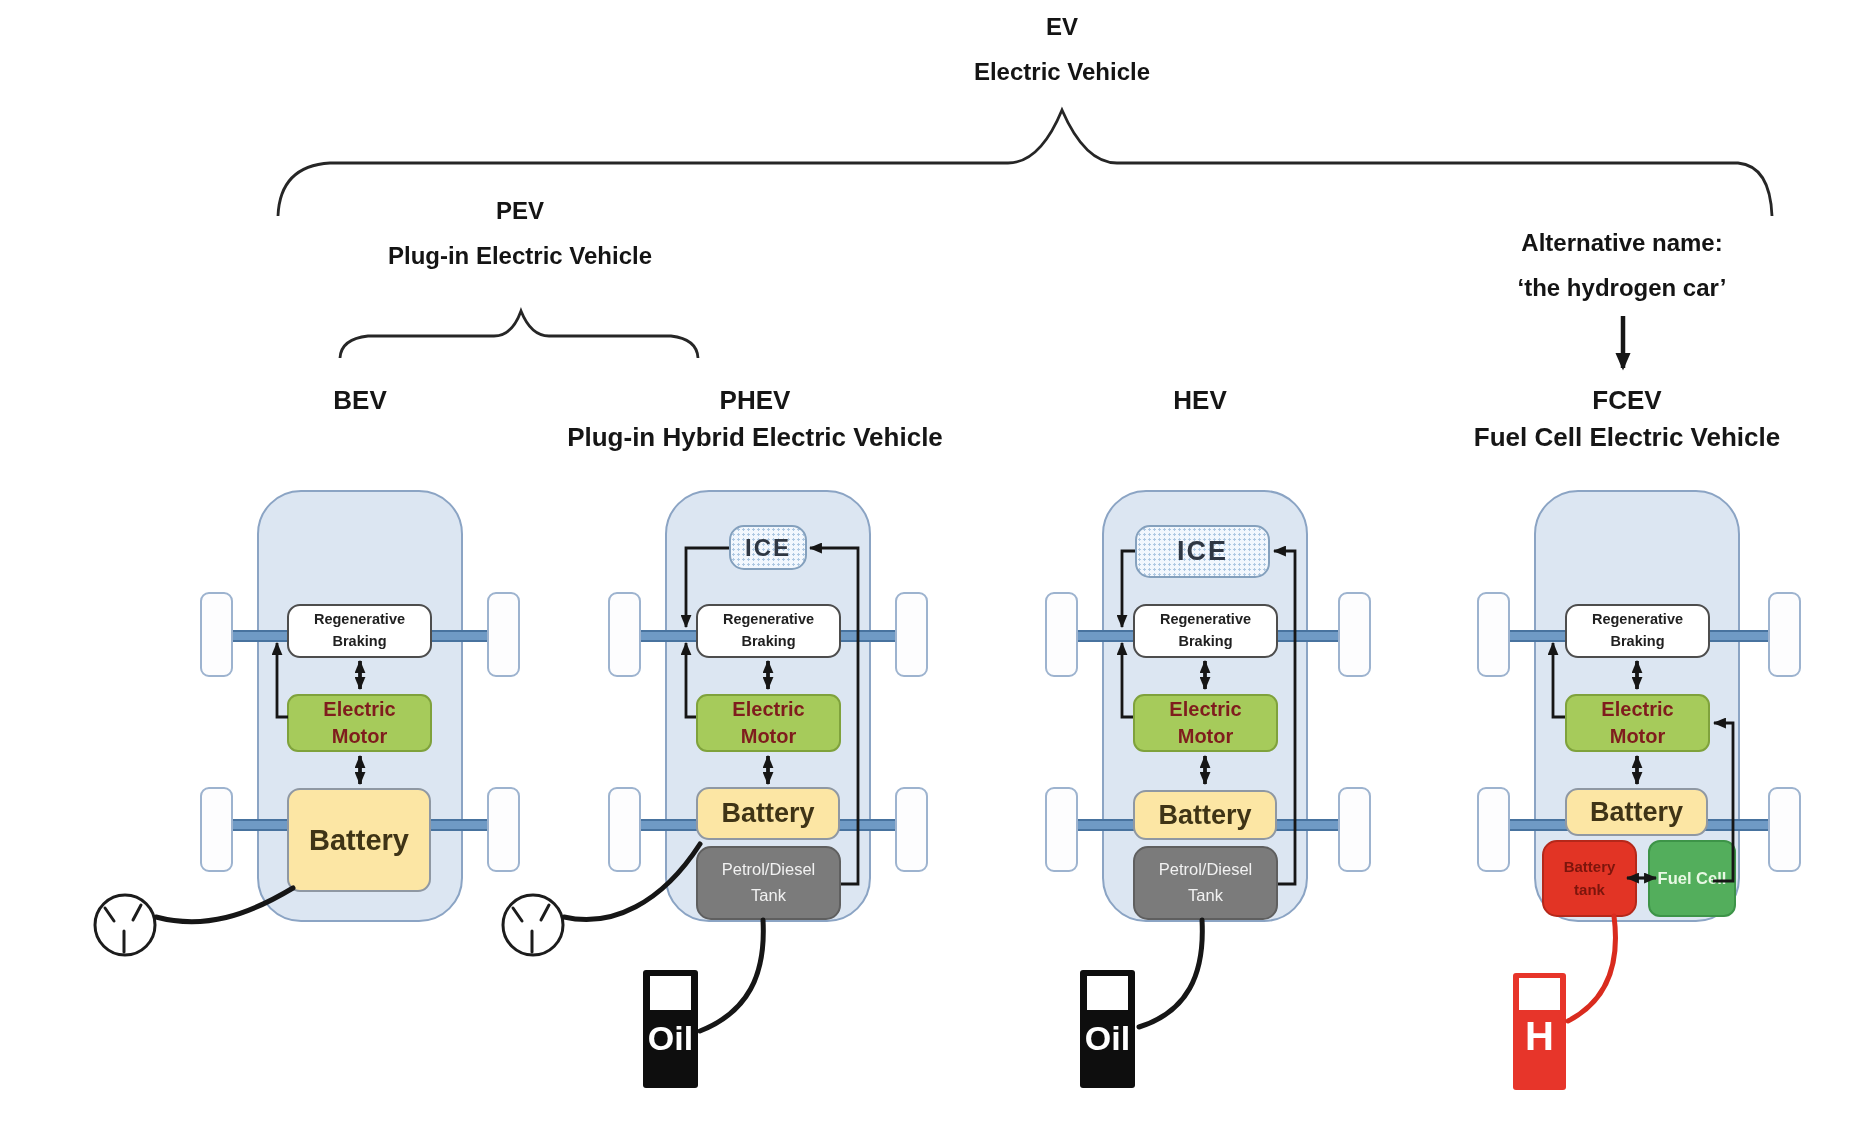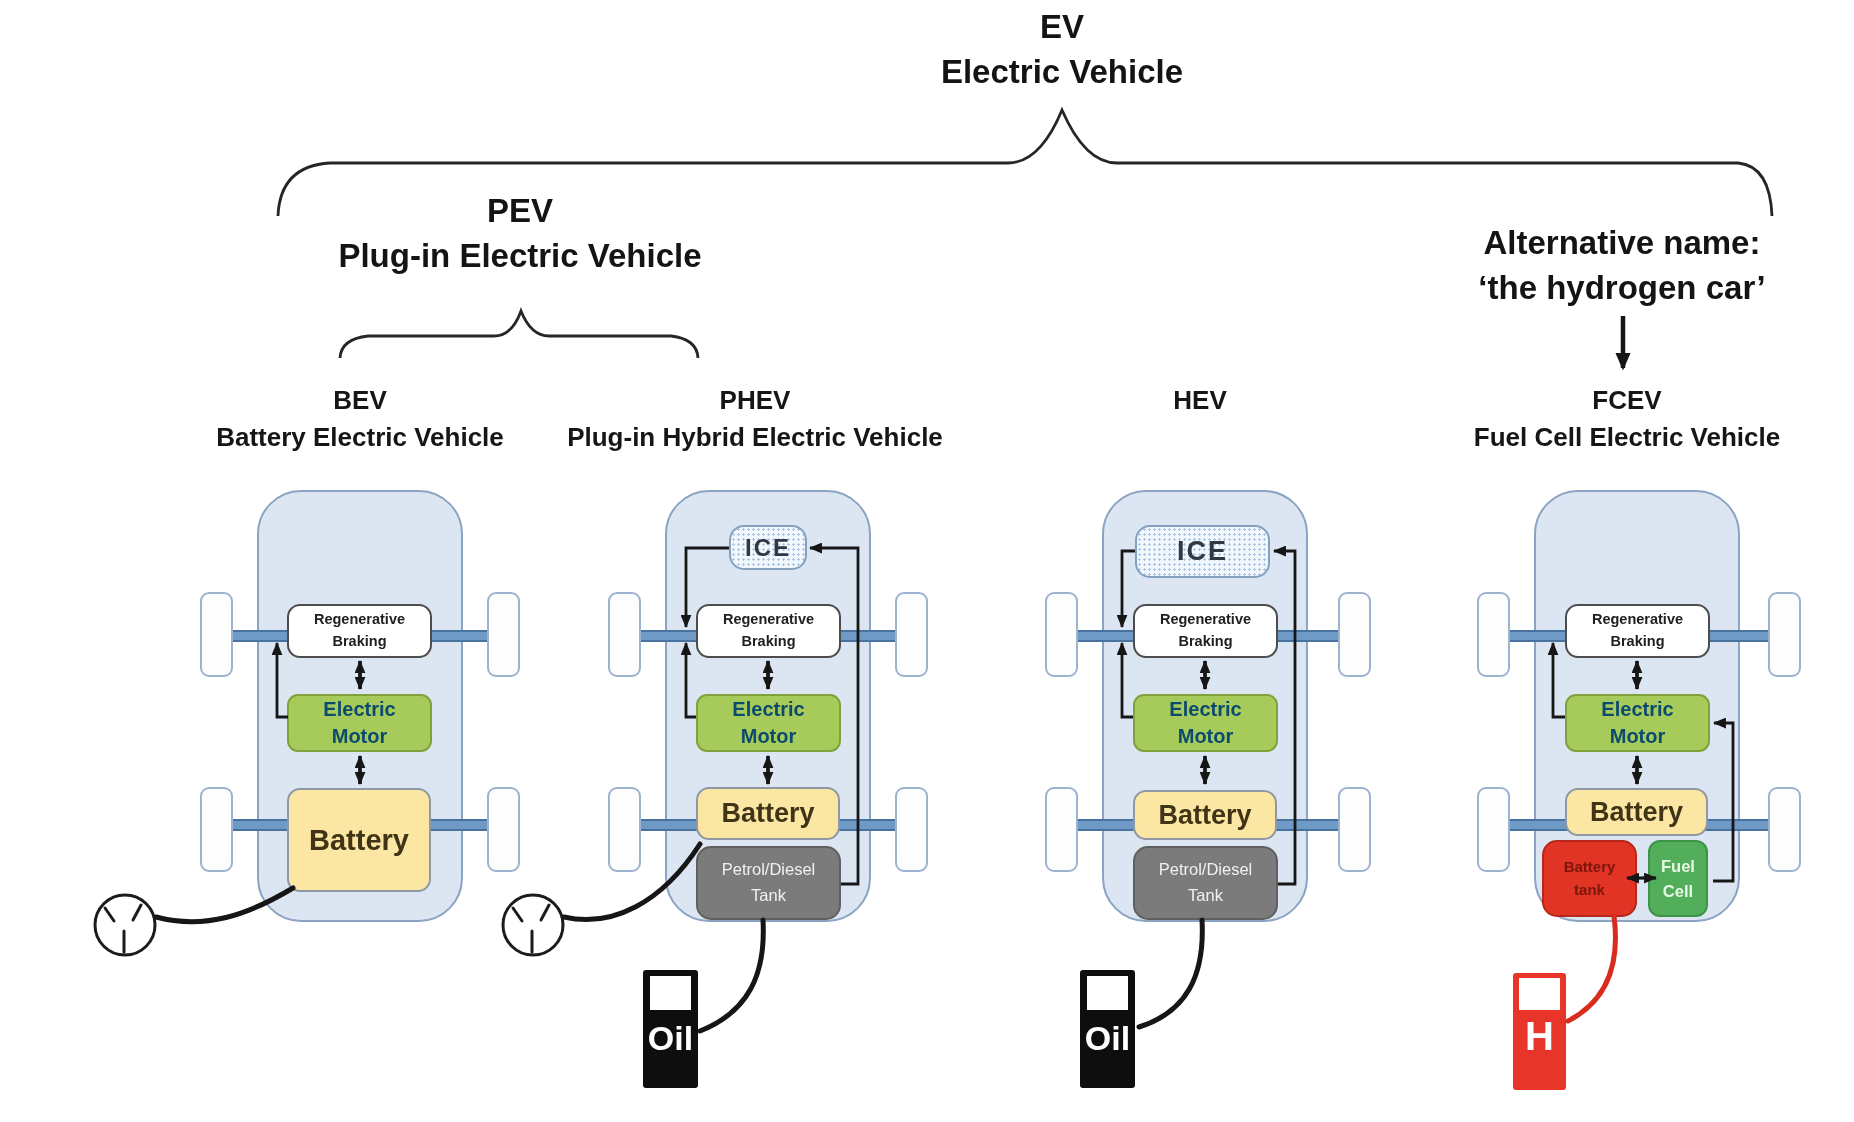--- a/index.html
+++ b/index.html
@@ -1,30 +1,30 @@
 <!DOCTYPE html>
 <html><head>
 <meta charset="utf-8">
 <style>
   html,body{margin:0;padding:0;background:#fff;}
   .canvas{position:relative;width:1854px;height:1122px;background:#ffffff;overflow:hidden;
           font-family:"Liberation Sans", sans-serif;}
-  .t1{position:absolute;text-align:center;font-size:33px;font-weight:700;color:#141414;line-height:45px;}
+  .t1{position:absolute;text-align:center;font-size:24px;font-weight:700;color:#141414;line-height:45px;}
   .t2{position:absolute;text-align:center;font-size:26px;font-weight:700;color:#161616;line-height:37px;}
   .carbody{position:absolute;background:#dce6f2;border:2.5px solid #8ba4c4;border-radius:44px;box-sizing:border-box;}
   .wheel{position:absolute;width:33px;height:85px;background:#fdfdfe;border:2px solid #9db3cf;
          border-radius:9px;box-sizing:border-box;}
   .axle{position:absolute;height:12px;background:#6f9ac5;border-top:2px solid #48739f;
         border-bottom:2px solid #48739f;box-sizing:border-box;}
   .box{position:absolute;box-sizing:border-box;display:flex;align-items:center;justify-content:center;
        text-align:center;}
   .regen{background:#ffffff;border:2px solid #4d4d4d;border-radius:13px;font-size:14.5px;font-weight:600;
          color:#202020;line-height:1.5;padding:0 8px;}
   .motor{background:#a6cb5b;border:2px solid #7fa23c;border-radius:11px;font-size:20px;font-weight:600;
-         color:#0c4a6e;line-height:1.35;padding:0 24px;}
+         color:#7f1d1d;line-height:1.35;padding:0 24px;}
   .battery{background:#fce6a4;border:2px solid #8f98a3;border-radius:13px;font-size:27px;font-weight:600;
          color:#3f3416;}
   .ice{background-color:#f2f7fd;background-image:radial-gradient(#aec8e2 1.1px, rgba(0,0,0,0) 1.25px);
        background-size:5px 5px;border:2.5px solid #84a0bd;border-radius:15px;
        font-weight:600;letter-spacing:2px;color:#2f3743;}
   .tank{background:#7b7b7b;border:2px solid #5f5f5f;border-radius:15px;color:#f1f1f1;font-size:16.5px;
         line-height:1.55;padding:16px 14px;font-weight:500;}
   .h2tank{background:#e23425;border:2.5px solid #b5281a;border-radius:15px;color:#7c150c;font-weight:700;
         font-size:15px;line-height:1.5;padding:0 6px;}
   .fuelcell{background:#53ae5c;border:2px solid #3d9448;border-radius:12px;color:#e7f8e3;font-weight:600;
@@ -53,21 +53,20 @@
   </div>
 
   <div class="t1" style="left:1392px;top:220px;width:460px;">
     <div>Alternative name:</div>
     <div>‘the hydrogen car’</div>
   </div>
 
   <div>
     <div class="t2" style="left:140px;top:382px;width:440px;">
       <div>BEV</div>
-      <div>Battery Electric Vehicle</div>
     </div>
     <div class="carbody" style="left:257px;top:490px;width:206px;height:432px;"></div>
     <div class="axle" style="left:233px;top:630px;width:254px;"></div>
     <div class="axle" style="left:233px;top:819px;width:254px;"></div>
     <div class="wheel" style="left:200px;top:592px;"></div>
     <div class="wheel" style="left:487px;top:592px;"></div>
     <div class="wheel" style="left:200px;top:787px;"></div>
     <div class="wheel" style="left:487px;top:787px;"></div>
     <div class="box regen" style="left:287px;top:604px;width:145px;height:54px;">Regenerative Braking</div>
     <div class="box motor" style="left:287px;top:694px;width:145px;height:58px;">Electric Motor</div>
@@ -128,21 +127,21 @@
     <div class="axle" style="left:1510px;top:630px;width:258px;"></div>
     <div class="axle" style="left:1510px;top:819px;width:258px;"></div>
     <div class="wheel" style="left:1477px;top:592px;"></div>
     <div class="wheel" style="left:1768px;top:592px;"></div>
     <div class="wheel" style="left:1477px;top:787px;"></div>
     <div class="wheel" style="left:1768px;top:787px;"></div>
     <div class="box regen" style="left:1565px;top:604px;width:145px;height:54px;">Regenerative Braking</div>
     <div class="box motor" style="left:1565px;top:694px;width:145px;height:58px;">Electric Motor</div>
     <div class="box battery" style="left:1565px;top:788px;width:143px;height:48px;">Battery</div>
     <div class="box h2tank" style="left:1542px;top:840px;width:95px;height:77px;">Battery tank</div>
-    <div class="box fuelcell" style="left:1648px;top:840px;width:60px;height:77px;">Fuel Cell</div>
+    <div class="box fuelcell" style="left:1648px;top:840px;width:88px;height:77px;">Fuel Cell</div>
     <div class="pump pump-h" style="left:1513px;top:973px;width:53px;height:117px;">
       <div class="pump-cap" style="margin-top:5px;width:41px;height:32px;"></div>
       <div class="pump-label-h">H</div>
     </div>
   </div>
 
   <svg class="overlay" viewBox="0 0 1854 1122">
     <defs>
       <marker id="arr" viewBox="0 0 12 10" refX="11" refY="5" markerWidth="13" markerHeight="11" orient="auto-start-reverse" markerUnits="userSpaceOnUse">
         <path d="M0,0L12,5L0,10Z" fill="#161616"></path>

